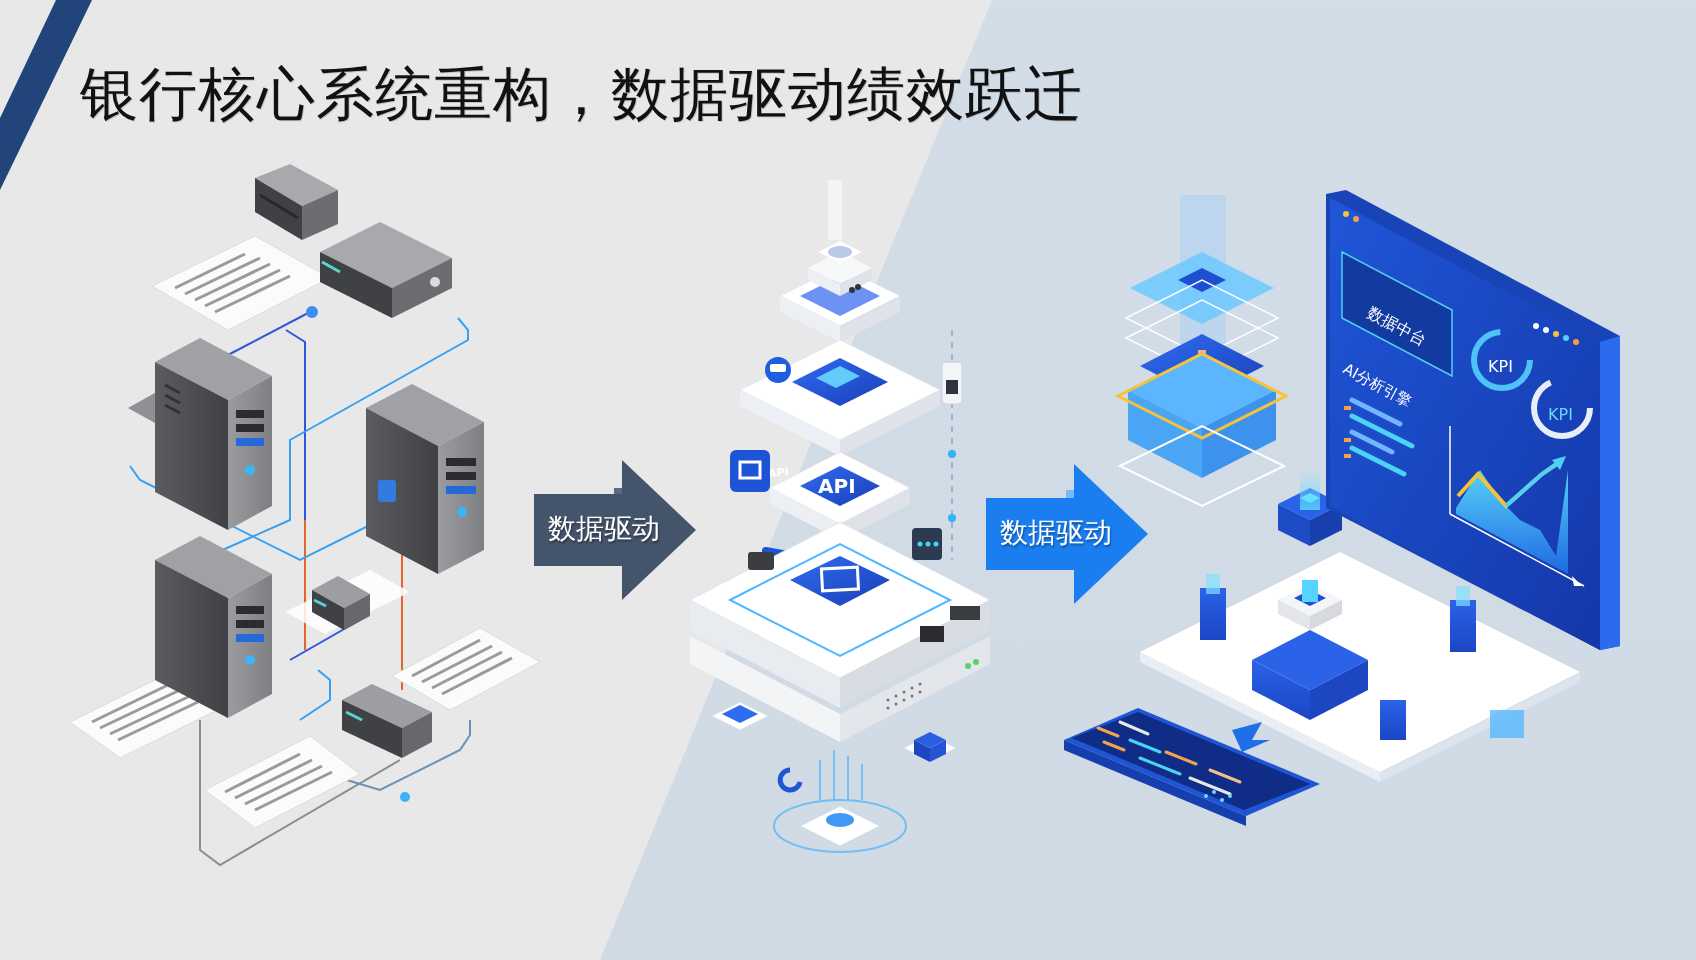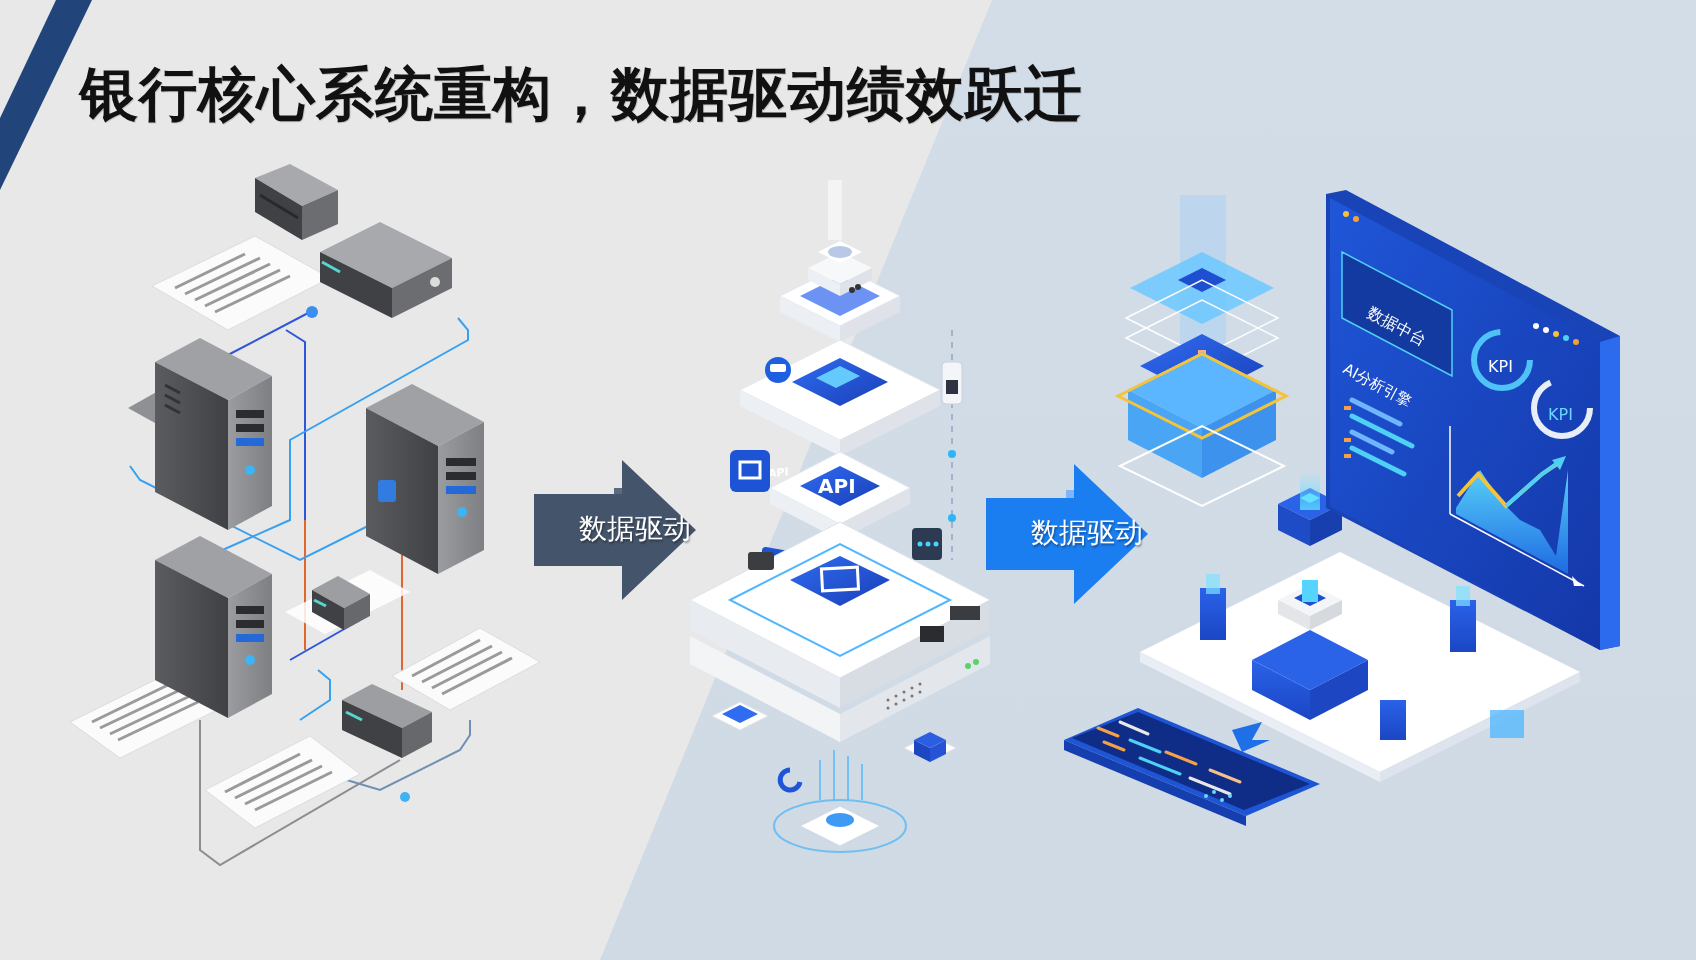--- a/index.html
+++ b/index.html
@@ -14,33 +14,33 @@
   }
   .accent-band {
     position: absolute; inset: 0;
     background: #21457a;
     clip-path: polygon(56px 0, 92px 0, 0 190px, 0 118px);
   }
 
   .title {
     position: absolute; left: 80px; top: 56px;
     font-family: "DejaVu Sans", sans-serif;
-    font-weight: bold; font-size: 58px; letter-spacing: 1px;
+    font-weight: normal; font-size: 58px; letter-spacing: 1px;
     color: #111; white-space: nowrap;
     text-shadow: 1px 1px 0 rgba(0,0,0,0.15);
   }
 
   .scene { position: absolute; left: 0; top: 0; width: 1696px; height: 960px; }
 
   .arrow { position: absolute; }
   .arrow svg { display: block; }
   .arrow-label {
     position: absolute; left: 18px; top: 50px;
     font-family: "DejaVu Sans", sans-serif; font-size: 28px; color: #fff;
-    white-space: nowrap; text-shadow: 1px 2px 2px rgba(0,0,0,0.35); margin-left: 31px;
+    white-space: nowrap; text-shadow: 1px 2px 2px rgba(0,0,0,0.35);
   }
   .arrow-dark { left: 530px; top: 460px; width: 168px; height: 140px; }
   .arrow-blue { left: 982px; top: 464px; width: 168px; height: 140px; }
 
   .svg-label { font-family: "DejaVu Sans", sans-serif; }
 </style>
 </head>
 <body>
 
 <div class="bg-left"></div>

